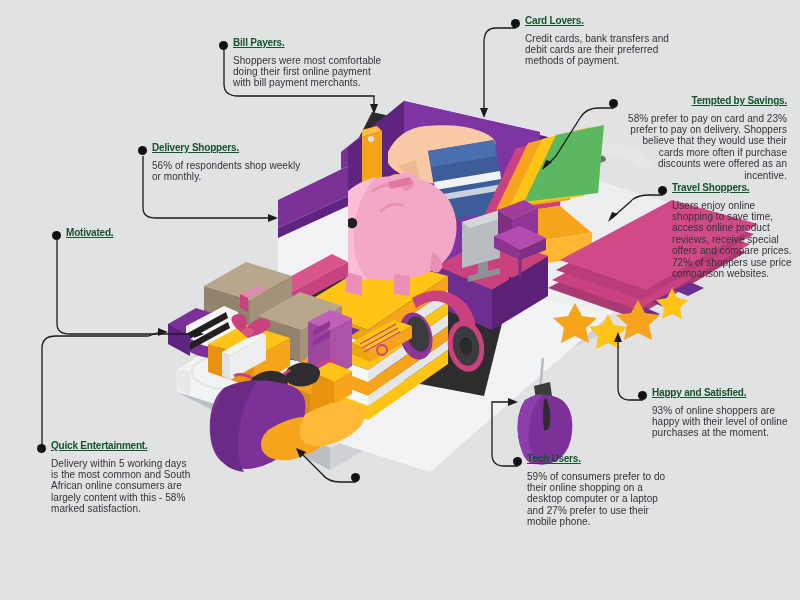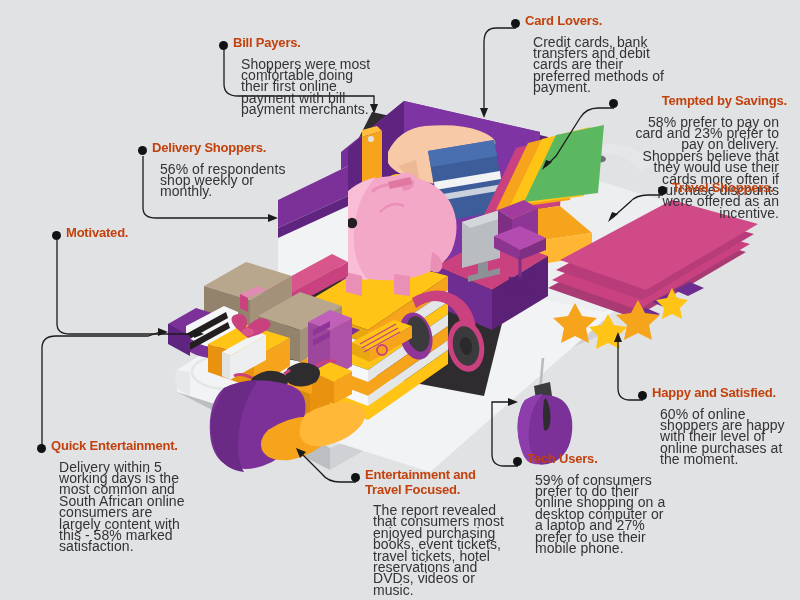--- a/index.html
+++ b/index.html
@@ -22,33 +22,34 @@
     position: absolute;
     left: 0; top: 0;
     width: 800px;
     height: 600px;
   }
   .callout {
     position: absolute;
     z-index: 5;
   }
   .callout .c-title {
-    font-size: 13px;
+    font-size: 10px;
     font-weight: bold;
-    color: #c2410c;
+    color: #14532d;
     letter-spacing: -0.2px;
     line-height: 14.5px;
     margin: 0 0 4px 0;
     white-space: pre-line;
+    text-decoration: underline;
   }
   .callout .c-body {
-    font-size: 14px;
+    font-size: 10px;
     line-height: 11.4px;
     color: #333336;
-    margin: 8px;
+    margin: 0;
     letter-spacing: 0.05px;
   }
   .dot {
     position: absolute;
     width: 9px; height: 9px;
     border-radius: 50%;
     background: #111214;
     z-index: 6;
   }
 </style>
@@ -361,45 +362,41 @@
 
   <div class="dot" style="left:138px; top:146px;"></div>
   <div class="callout" style="left:152px; top:141px; width:150px;">
     <p class="c-title">Delivery Shoppers.</p>
     <p class="c-body">56% of respondents shop weekly or monthly.</p>
   </div>
 
   <div class="dot" style="left:658px; top:186px;"></div>
   <div class="callout" style="left:672px; top:181px; width:126px;">
     <p class="c-title">Travel Shoppers.</p>
+    <p class="c-body">Users enjoy online shopping to save time, access online product reviews, receive special offers and compare prices. 72% of shoppers use price comparison websites.</p>
   </div>
 
   <div class="dot" style="left:52px; top:231px;"></div>
   <div class="callout" style="left:66px; top:226px; width:128px;">
     <p class="c-title">Motivated.</p>
   </div>
 
   <div class="dot" style="left:638px; top:391px;"></div>
   <div class="callout" style="left:652px; top:386px; width:142px;">
     <p class="c-title">Happy and Satisfied.</p>
-    <p class="c-body">60% of online shoppers are happy with their level of online purchases at the moment.</p>
+    <p class="c-body">93% of online shoppers are happy with their level of online purchases at the moment.</p>
   </div>
 
   <div class="dot" style="left:37px; top:444px;"></div>
   <div class="callout" style="left:51px; top:439px; width:145px;">
     <p class="c-title">Quick Entertainment.</p>
     <p class="c-body">Delivery within 5 working days is the most common and South African online consumers are largely content with this - 58% marked satisfaction.</p>
   </div>
 
   <div class="dot" style="left:513px; top:457px;"></div>
   <div class="callout" style="left:527px; top:452px; width:150px;">
     <p class="c-title">Tech Users.</p>
     <p class="c-body">59% of consumers prefer to do their online shopping on a desktop computer or a laptop and 27% prefer to use their mobile phone.</p>
   </div>
 
   <div class="dot" style="left:351px; top:473px;"></div>
-  <div class="callout" style="left:365px; top:468px; width:152px;">
-    <p class="c-title">Entertainment and
-Travel Focused.</p>
-    <p class="c-body">The report revealed that consumers most enjoyed purchasing books, event tickets, travel tickets, hotel reservations and DVDs, videos or music.</p>
-  </div>
 
 </div>
 
 </body></html>

